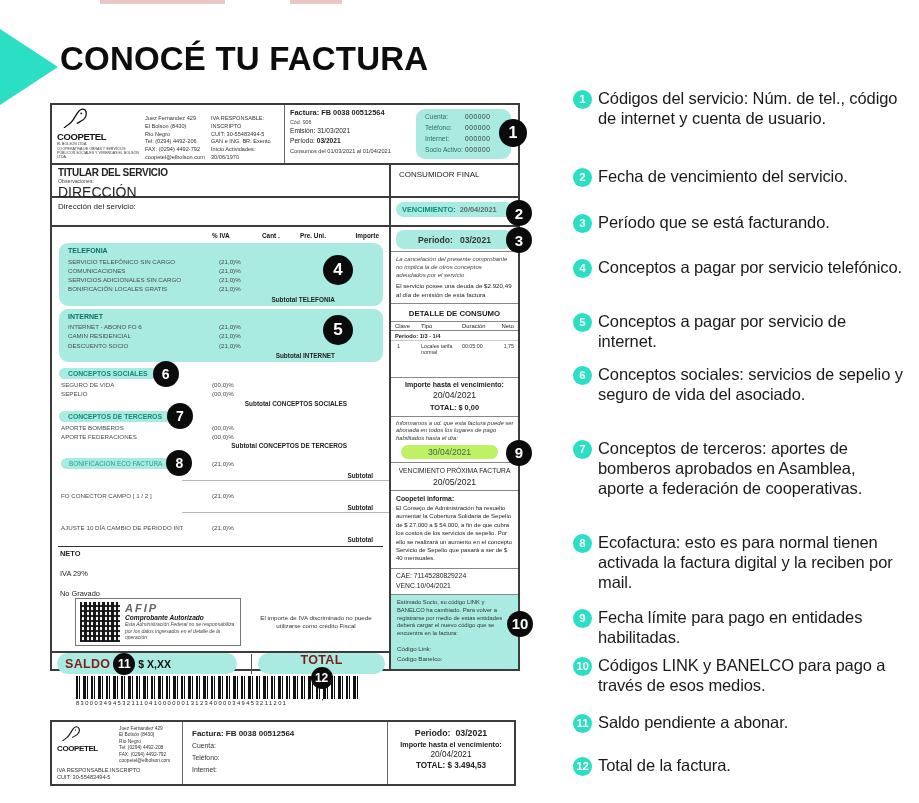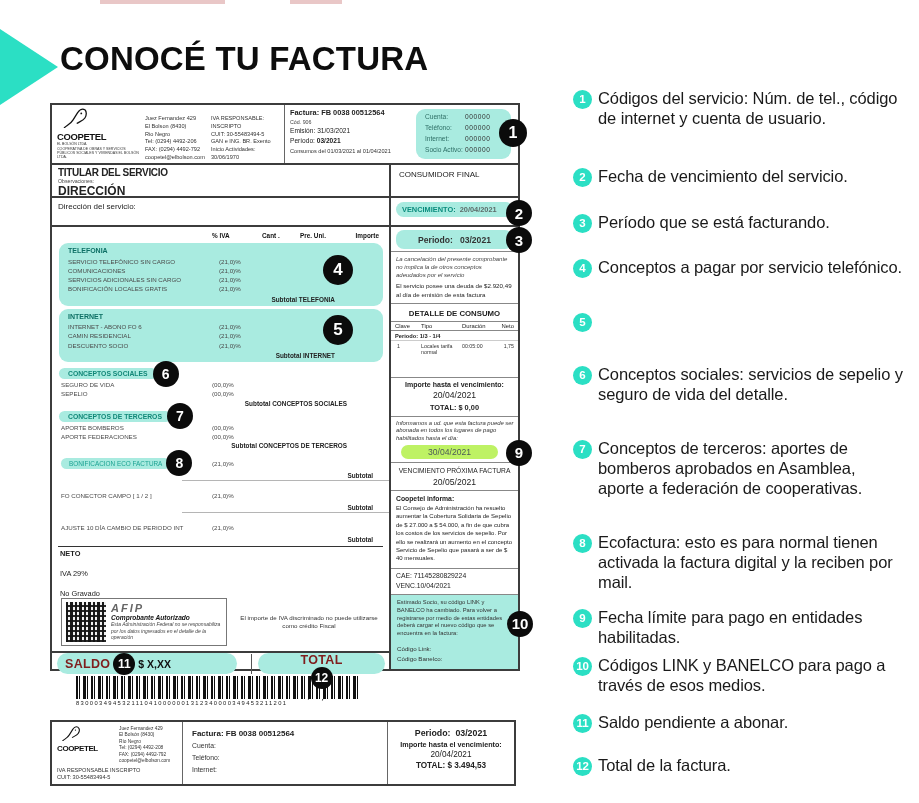--- a/index.html
+++ b/index.html
@@ -51,21 +51,21 @@
     display:flex; flex-direction:column; justify-content:center; }
   .acc-row { display:flex; font-size:6.6px; color:#3c3c3c; line-height:1.65; }
   .acc-row .lbl { width:40px; color:#2e6f66; }
   .acc-row .val { letter-spacing:.6px; color:#333; }
 
   .inv-titular { display:flex; height:33px; border-bottom:2px solid #3c3c3c; }
   .cell-l { width:337px; padding:2px 6px; }
   .cell-r { flex:1; border-left:2px solid #3c3c3c; position:relative; }
   .titular-title { font-size:10px; font-weight:700; letter-spacing:-.3px; }
   .obs { font-size:5.2px; color:#444; }
-  .dir-title { font-size:12px; font-weight:700; }
+  .dir-title { font-size:14px; font-weight:400; }
   .consumidor { font-size:8px; padding:5px 8px; }
 
   .inv-direccion { display:flex; height:29px; border-bottom:2px solid #3c3c3c; }
   .dir-serv { font-size:8px; padding:4px 6px; }
   .venc-pill { background:#A9EBE0; border-radius:8px; margin:4px 5px; padding:3px 6px;
     font-size:7.4px; font-weight:700; color:#0a8c7d; display:flex; gap:4px; align-items:center; }
   .venc-pill .date { color:#5c6b69; font-weight:600; }
 
   .inv-body { flex:1; display:flex; min-height:0; }
   .body-left { width:337px; display:flex; flex-direction:column; position:relative; padding-top:2px; }
@@ -93,21 +93,21 @@
   .eco-pill { background:#A9EBE0; border-radius:7px; padding:2px 8px; font-size:6.4px; color:#1ba392; white-space:nowrap; }
   .extra-row .i-iva { font-size:6.2px; color:#4a4a4a; }
   .extra-sub { font-size:6.4px; font-weight:700; text-align:right; padding:3px 16px 1px 0;
     border-bottom:1px solid #b5b5b5; margin-left:130px; }
   .extra-sub.noline { border-bottom:none; }
 
   .neto { border-top:1.5px solid #333; margin:2px 6px 0 6px; font-size:7.4px; font-weight:700; padding:2px 0 0 2px; }
   .iva-line { font-size:7.4px; padding:11px 0 0 8px; }
   .nograv { font-size:7.4px; padding:11px 0 0 8px; }
 
-  .qr-sec { margin-top:auto; display:flex; gap:4px; padding:0 2px 5px 9px; align-items:center; }
+  .qr-sec { margin-top:auto; display:flex; gap:4px; padding:0 2px 5px 23px; align-items:center; }
   .qr-frame { border:1px solid #777; display:flex; gap:5px; padding:3px 4px; width:166px; background:#fff; }
   .qr { width:40px; height:40px; flex:none;
     background-image:
       repeating-linear-gradient(0deg, rgba(20,20,20,.9) 0 2px, transparent 2px 5px),
       repeating-linear-gradient(90deg, #1a1a1a 0 2px, #f2f2f2 2px 4px, #1a1a1a 4px 7px, #f2f2f2 7px 9px); }
   .afip-logo { font-size:11px; font-weight:800; font-style:italic; letter-spacing:2px; color:#666; line-height:1.1; }
   .comp-aut { font-size:6.6px; font-weight:700; font-style:italic; color:#111; }
   .afip-disc { font-size:5px; font-style:italic; color:#444; line-height:1.3; }
   .fiscal-note { flex:1; font-size:6.2px; text-align:center; color:#333; padding:0 8px; line-height:1.4; }
 
@@ -510,22 +510,22 @@
       <div class="stub-imp-label">Importe hasta el vencimiento:</div>
       <div class="stub-imp-fecha">20/04/2021</div>
       <div class="stub-total"><span>TOTAL:</span> <span>$ 3.494,53</span></div>
     </div>
   </div>
 
   <div class="exp-item" style="top:88px;"><span class="cb">1</span><span>Códigos del servicio: Núm. de tel., código de internet y cuenta de usuario.</span></div>
   <div class="exp-item" style="top:166px;"><span class="cb">2</span><span>Fecha de vencimiento del servicio.</span></div>
   <div class="exp-item" style="top:212px;"><span class="cb">3</span><span>Período que se está facturando.</span></div>
   <div class="exp-item" style="top:257px;"><span class="cb">4</span><span>Conceptos a pagar por servicio telefónico.</span></div>
-  <div class="exp-item" style="top:311px;"><span class="cb">5</span></div>
-  <div class="exp-item" style="top:364px;"><span class="cb">6</span><span>Conceptos sociales: servicios de sepelio y seguro de vida del detalle.</span></div>
+  <div class="exp-item" style="top:311px;"><span class="cb">5</span><span>Conceptos a pagar por servicio de internet.</span></div>
+  <div class="exp-item" style="top:364px;"><span class="cb">6</span><span>Conceptos sociales: servicios de sepelio y seguro de vida del asociado.</span></div>
   <div class="exp-item" style="top:438px;"><span class="cb">7</span><span>Conceptos de terceros: aportes de bomberos aprobados en Asamblea, aporte a federación de cooperativas.</span></div>
   <div class="exp-item" style="top:532px;"><span class="cb">8</span><span>Ecofactura: esto es para normal tienen activada la factura digital y la reciben por mail.</span></div>
   <div class="exp-item" style="top:607px;"><span class="cb">9</span><span>Fecha límite para pago en entidades habilitadas.</span></div>
   <div class="exp-item" style="top:655px;"><span class="cb">10</span><span>Códigos LINK y BANELCO para pago a través de esos medios.</span></div>
   <div class="exp-item" style="top:712px;"><span class="cb">11</span><span>Saldo pendiente a abonar.</span></div>
   <div class="exp-item" style="top:755px;"><span class="cb">12</span><span>Total de la factura.</span></div>
 
 </div>
 
 </body></html>

